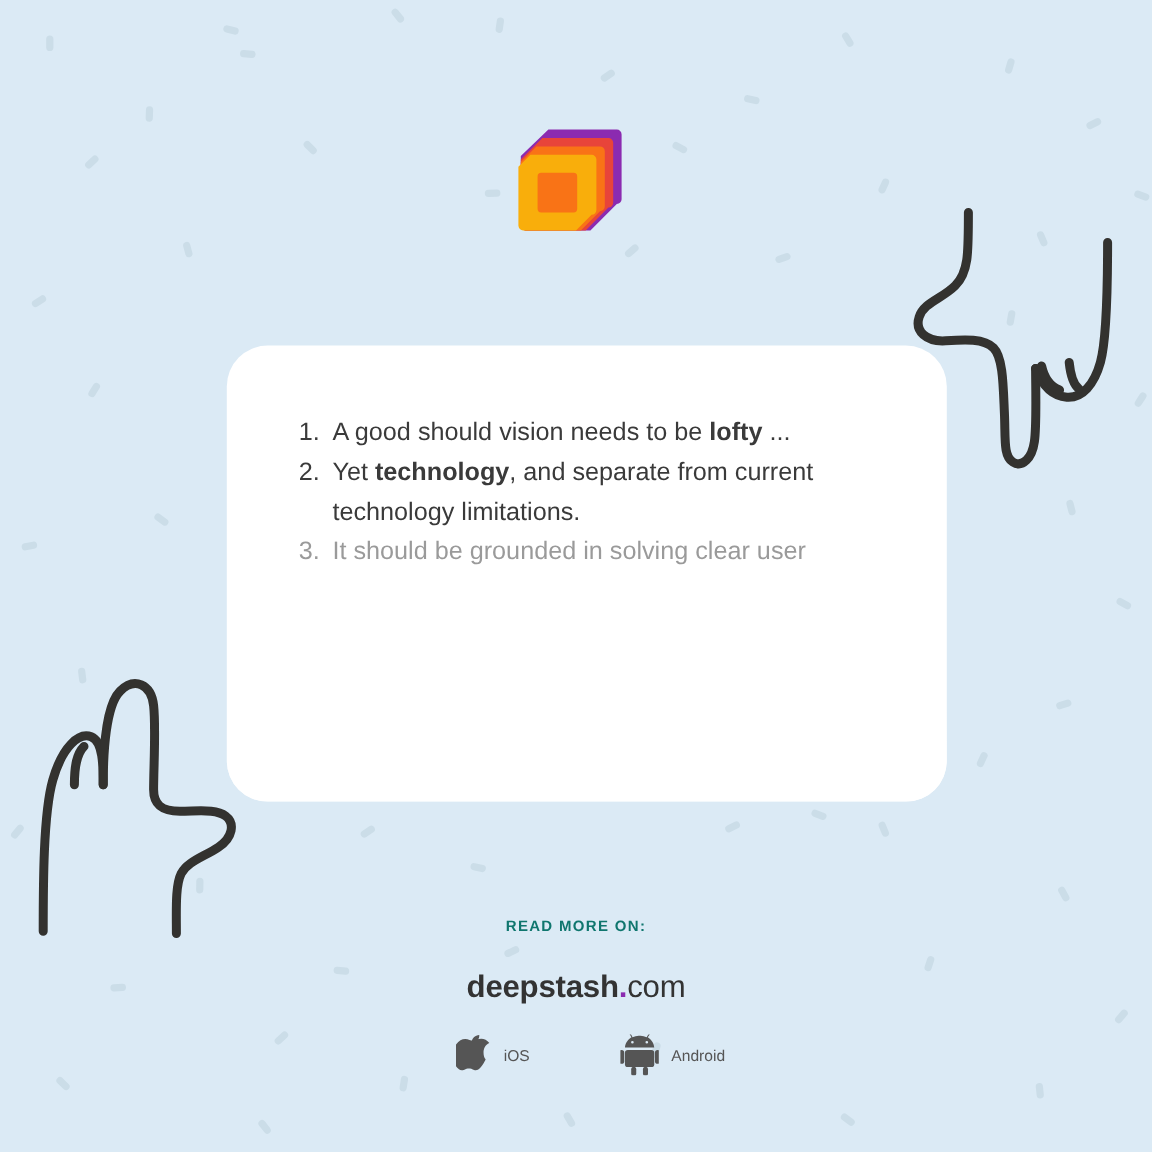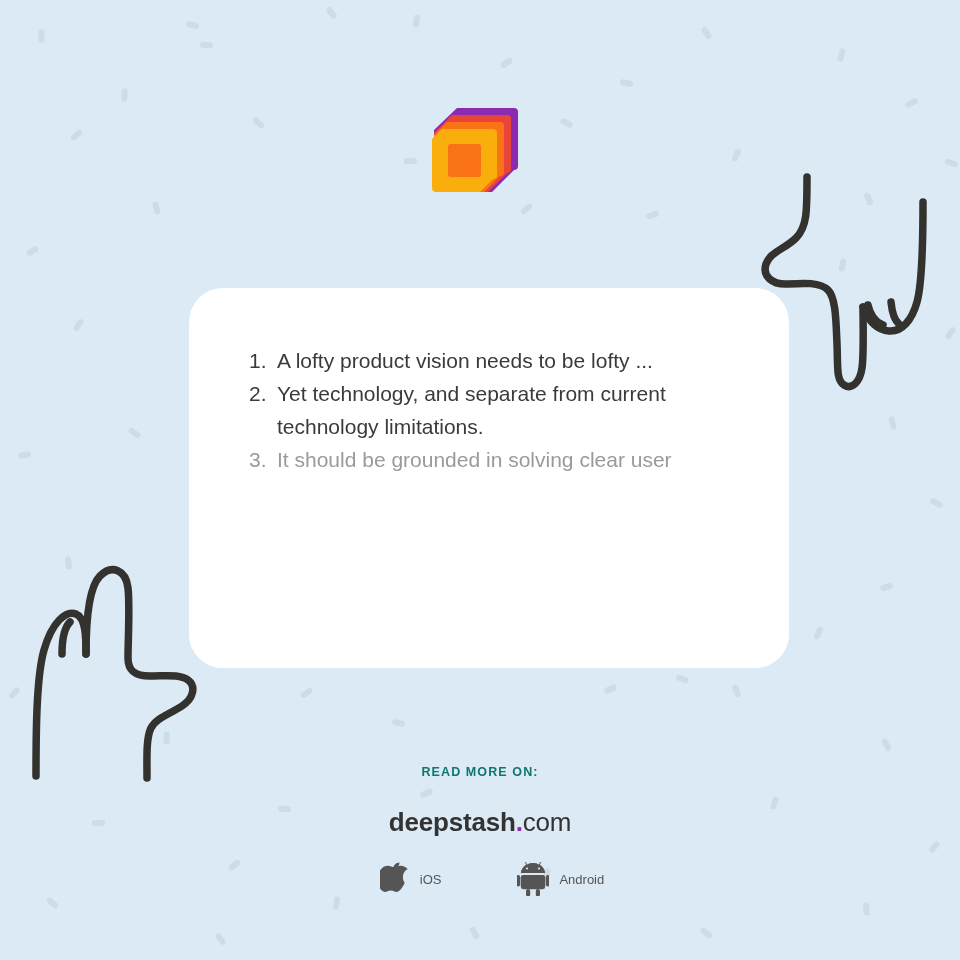--- a/index.html
+++ b/index.html
@@ -112,21 +112,21 @@
     margin-bottom: 0;
   }
   #card-list li::before {
     content: counter(idea) ".";
     position: absolute;
     left: 12px;
     top: 0;
     color: inherit;
   }
   #card-list li.faded { color: #9a9a9a; }
-  #card-list li b { font-weight: normal; color: inherit; }
+  #card-list li b { font-weight: bold; color: inherit; }
 
   
   #footer {
     position: absolute;
     left: 0;
     right: 0;
     top: 765px;
     text-align: center;
   }
   #read-more {
@@ -247,21 +247,21 @@
     <path d="M27 4 H84 A4 4 0 0 1 88 8 V62 A4 4 0 0 1 84 66 L62 88 H8 A4 4 0 0 1 4 84 V26 Z" fill="#8B2BB0"></path>
     <path d="M22 11 H77 A4 4 0 0 1 81 15 V65 A4 4 0 0 1 77 69 L58 88 H8 A4 4 0 0 1 4 84 V29 Z" fill="#E8443A"></path>
     <path d="M17 18 H70 A4 4 0 0 1 74 22 V68 A4 4 0 0 1 70 72 L54 88 H8 A4 4 0 0 1 4 84 V31 Z" fill="#F97316"></path>
     <path d="M12 25 H63 A4 4 0 0 1 67 29 V71 A4 4 0 0 1 63 75 L50 88 H6 A4 4 0 0 1 2 84 V35 Z
              M18 43 A3 3 0 0 1 21 40 H48 A3 3 0 0 1 51 43 V70 A3 3 0 0 1 48 73 H21 A3 3 0 0 1 18 70 Z" fill="#F9AE0B" fill-rule="evenodd"></path>
   </svg>
 
   <div id="card">
     <div id="card-inner">
       <ol id="card-list">
-          <li><span>A lofty product vision needs to be </span><b>lofty</b><span> ...</span></li>
+          <li><span>A good should vision needs to be </span><b>lofty</b><span> ...</span></li>
           <li><span>Yet </span><b>technology</b><span>, and separate from current technology limitations.</span></li>
           <li class="faded"><span>It should be grounded in solving clear user</span></li>
         </ol>
     </div>
     <div id="card-fade"></div>
   </div>
 
   <div id="footer">
     <p id="read-more">READ MORE ON:</p>
     <div id="brand">

